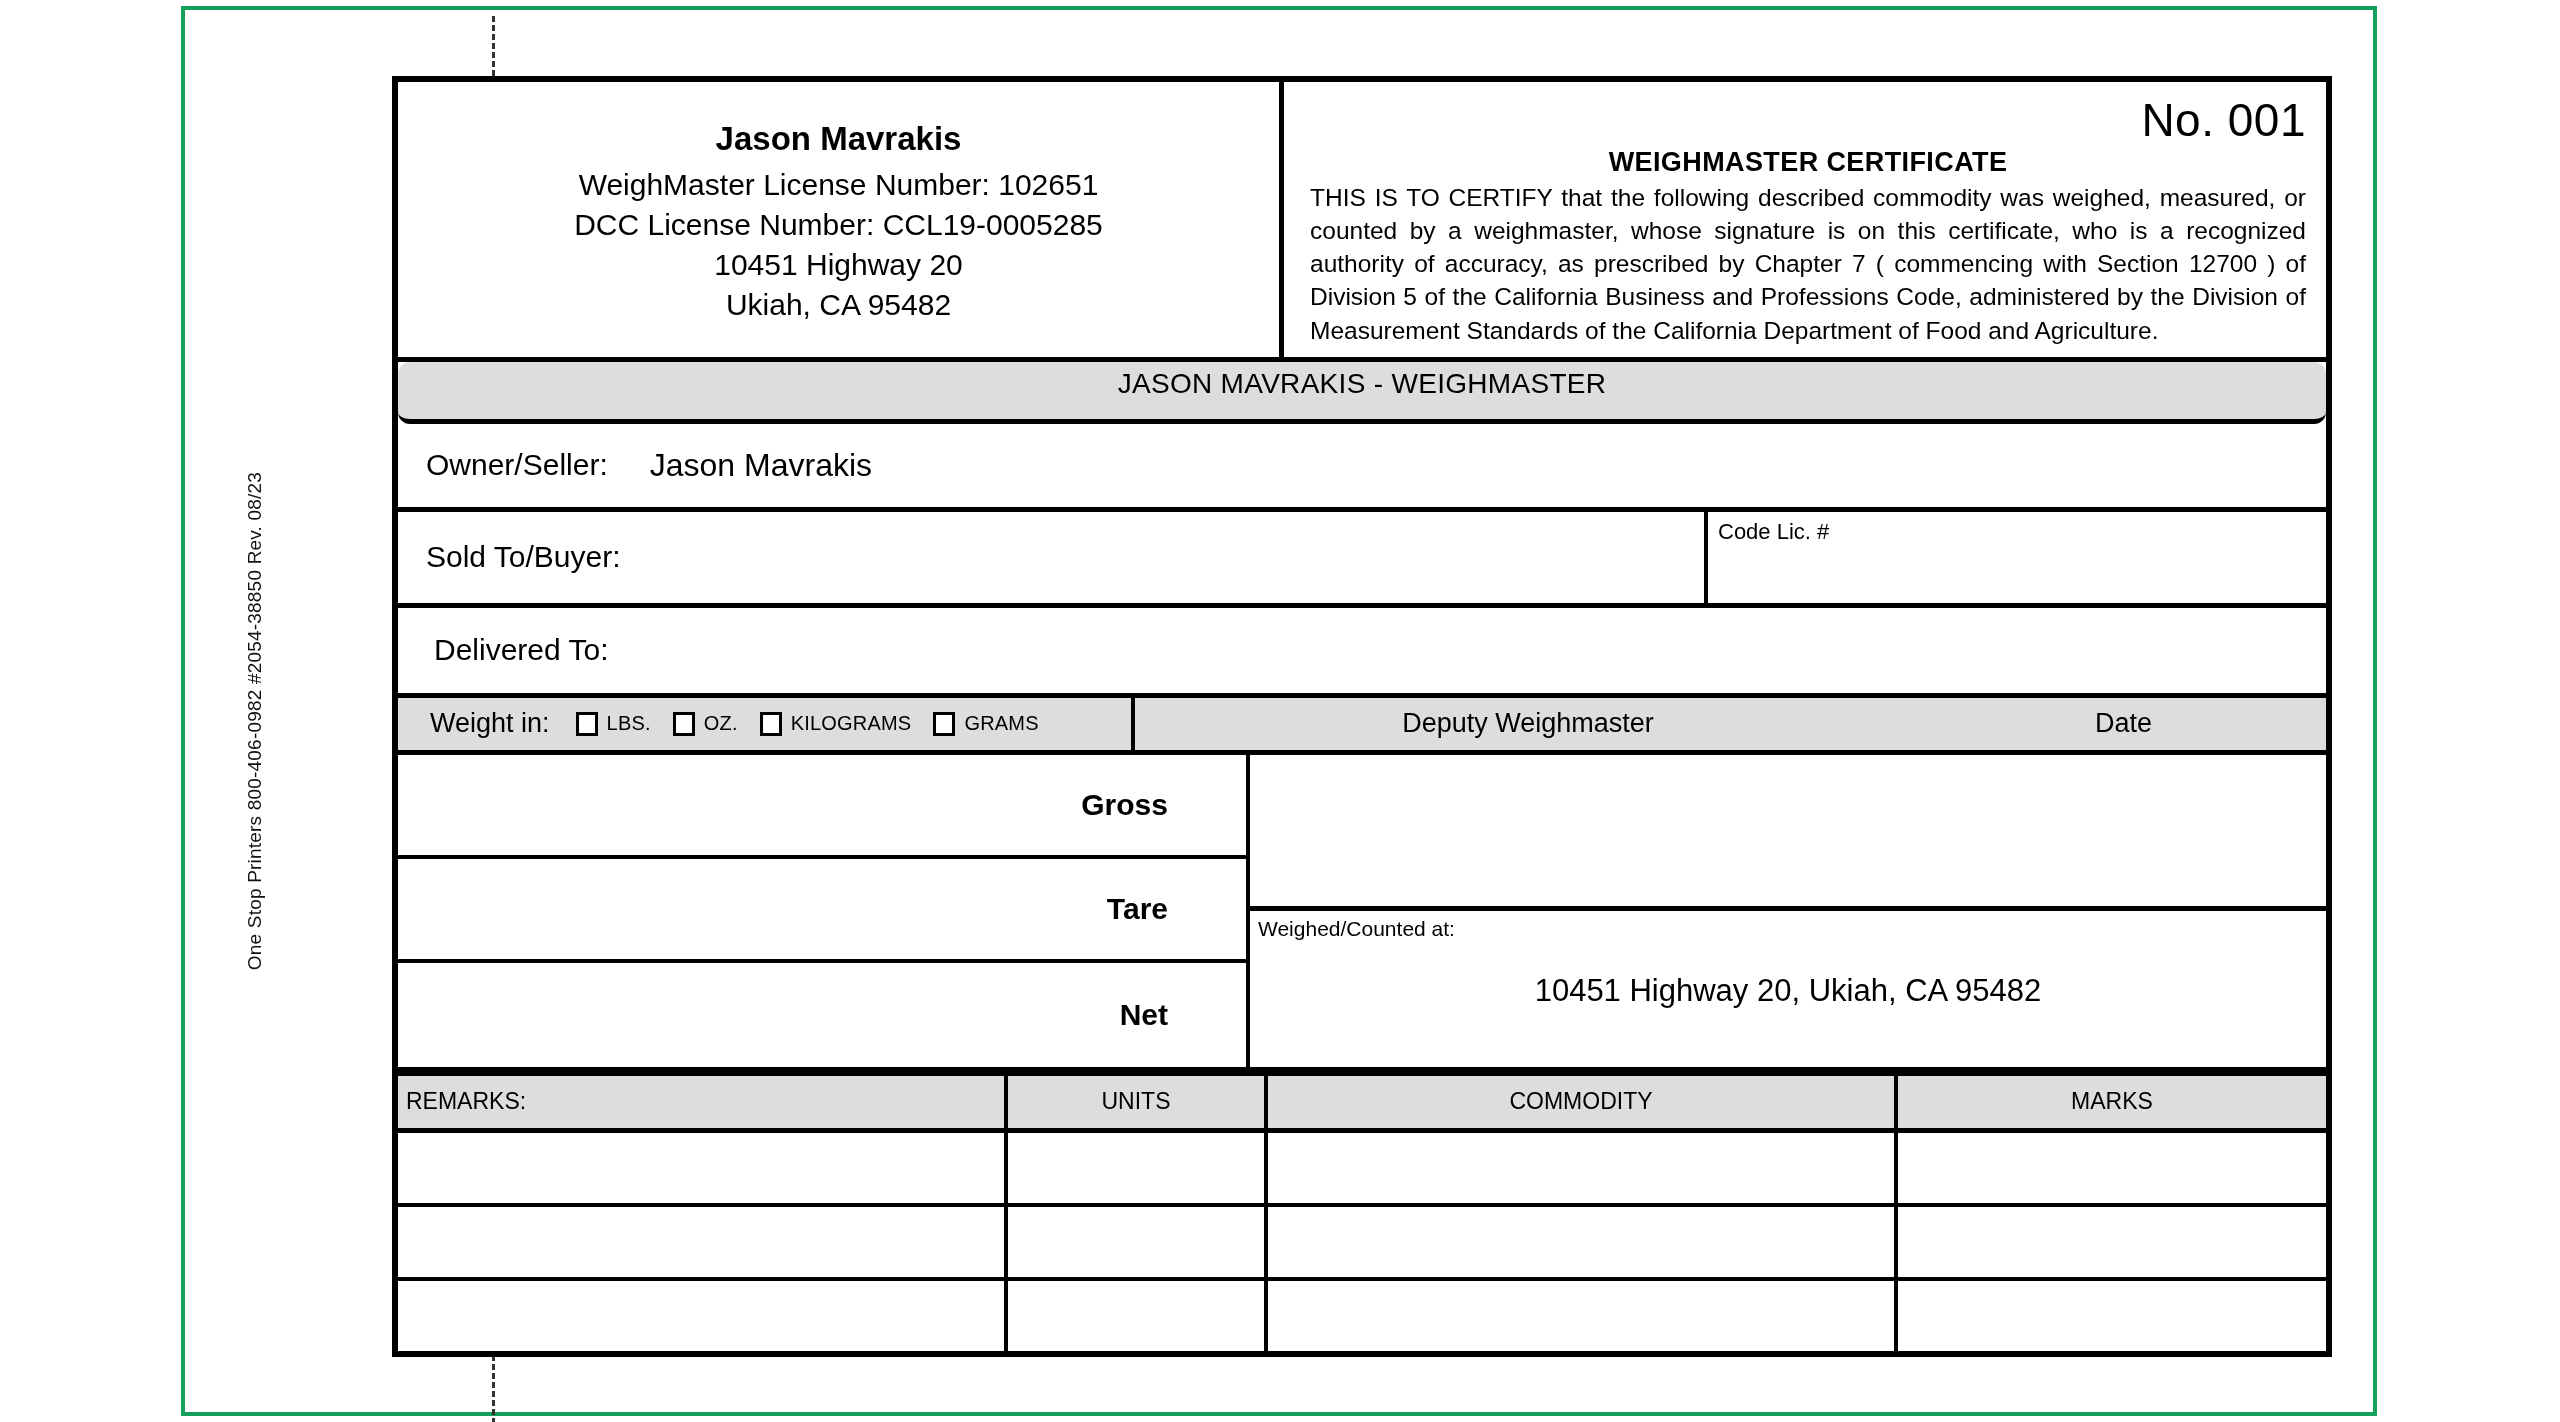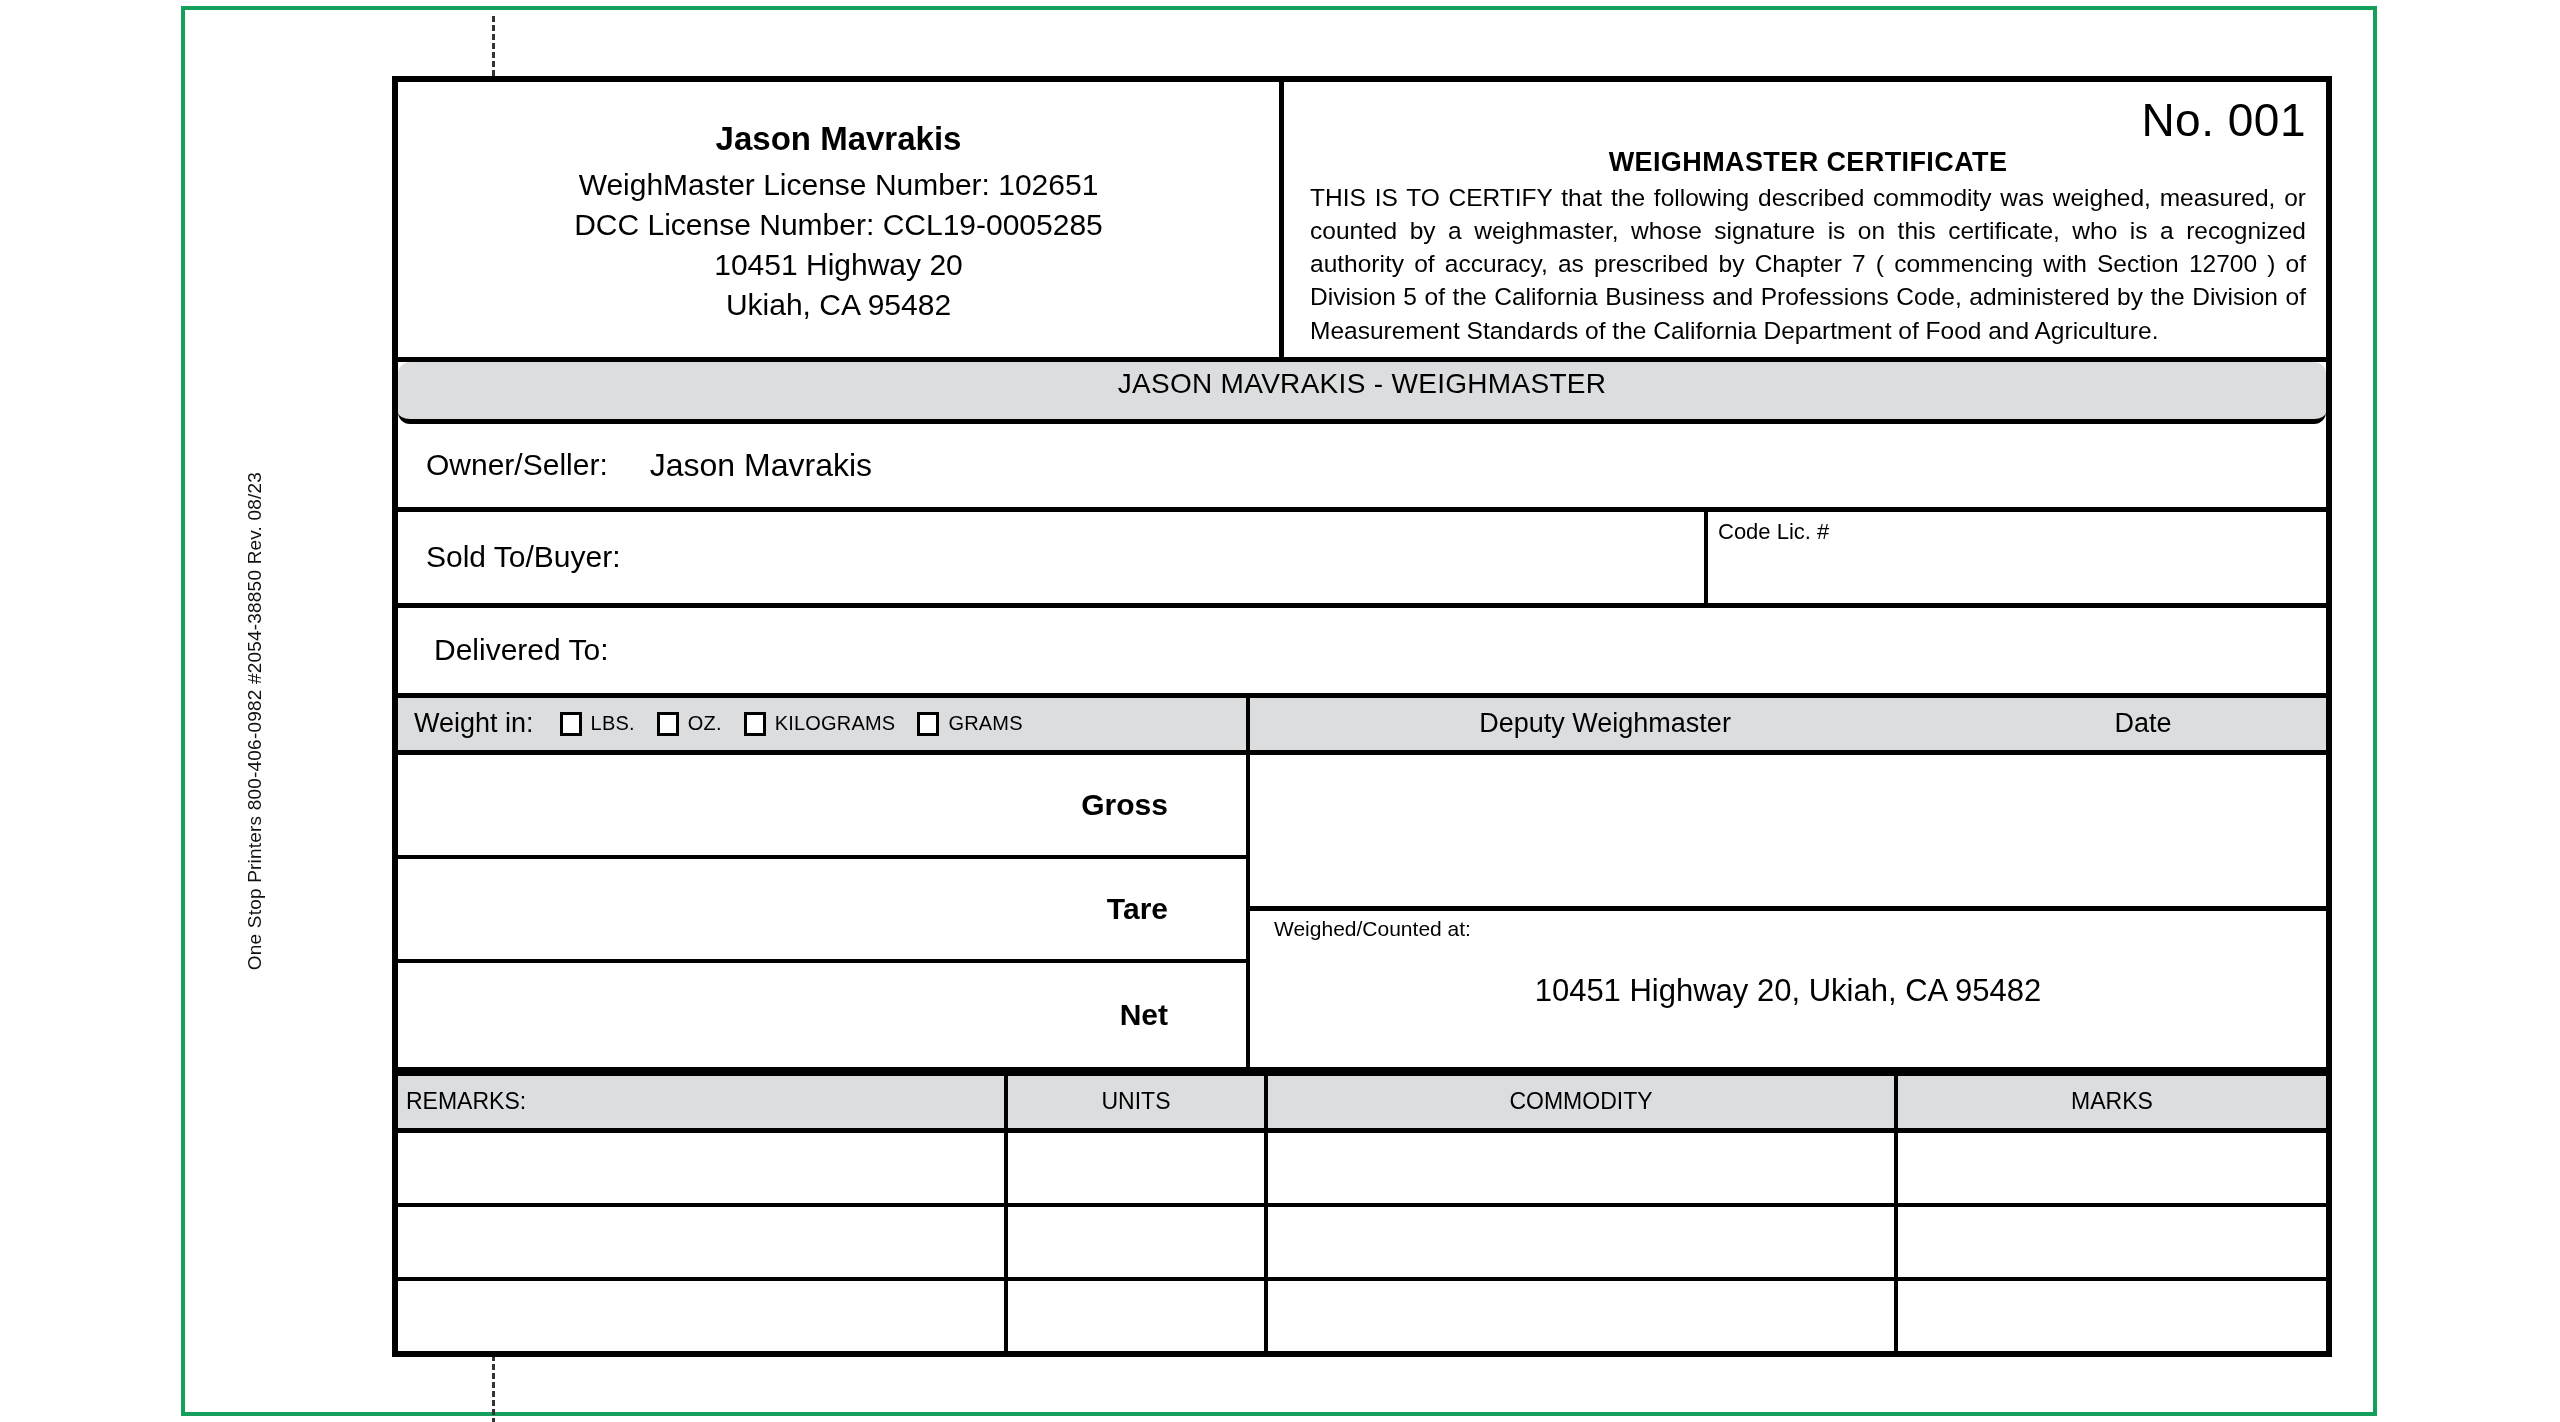--- a/index.html
+++ b/index.html
@@ -182,26 +182,26 @@
   .delivered-row .lbl { font-size: 30px; }
 
   
   .weigh-hdr {
     display: flex;
     background: #dcdddf;
     border-bottom: 5px solid #000;
     height: 52px;
   }
   .weigh-hdr-left {
-    width: 852px;
+    width: 737px;
     box-sizing: border-box;
     border-right: 4px solid #000;
     display: flex;
     align-items: center;
-    padding-left: 16px;
+    padding-left: 32px;
   }
   .weigh-hdr-left .lbl {
     font-size: 27px;
     margin-right: 26px;
   }
   .cbwrap {
     display: flex;
     align-items: center;
     margin-right: 22px;
   }
@@ -257,21 +257,21 @@
     border-bottom: 5px solid #000;
     box-sizing: border-box;
   }
   .weighed-box {
     flex: 1;
     box-sizing: border-box;
     padding-top: 6px;
   }
   .weighed-box .wlbl {
     font-size: 21px;
-    padding-left: 24px;
+    padding-left: 8px;
   }
   .weighed-box .waddr {
     text-align: center;
     font-size: 31px;
     margin-top: 32px;
   }
 
   
   .rm-hdr {
     display: flex;

